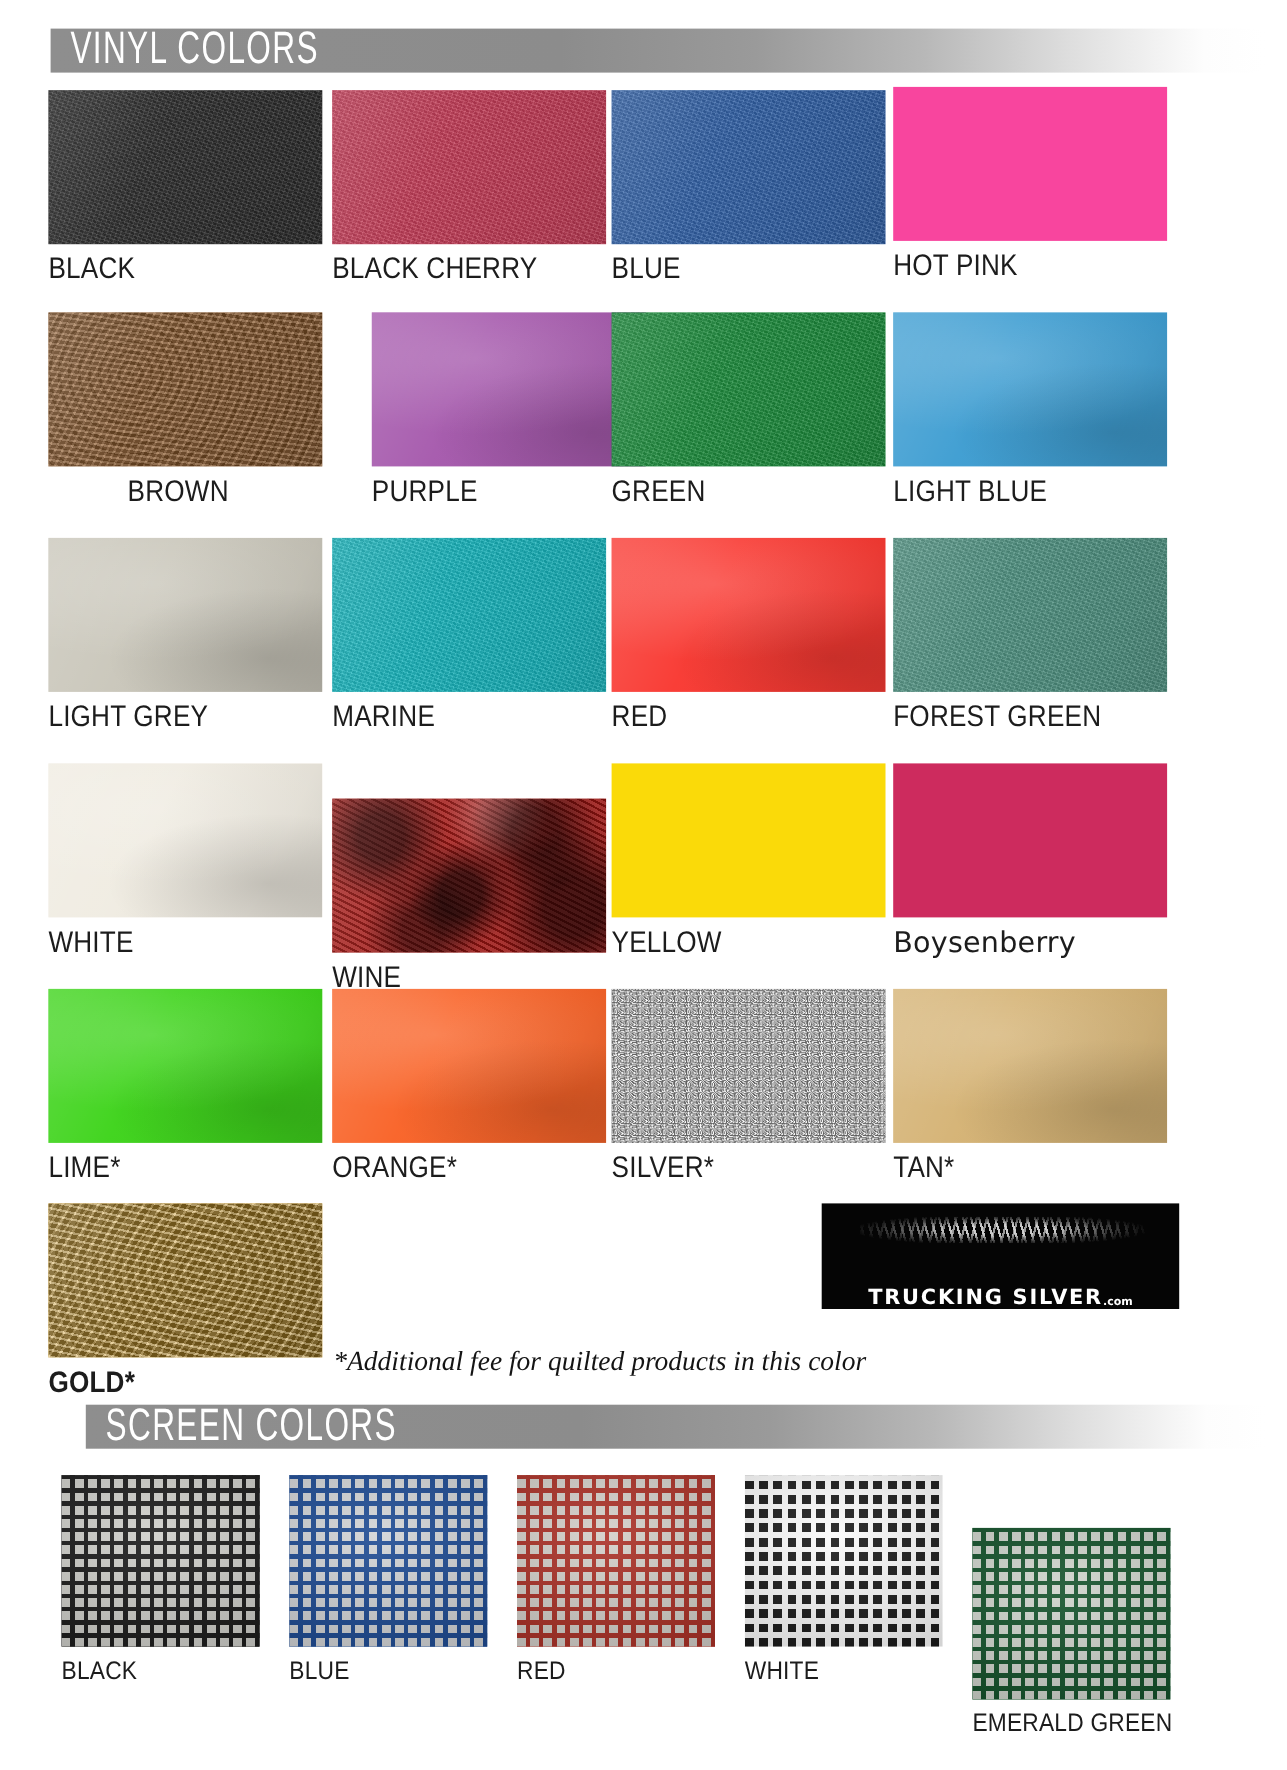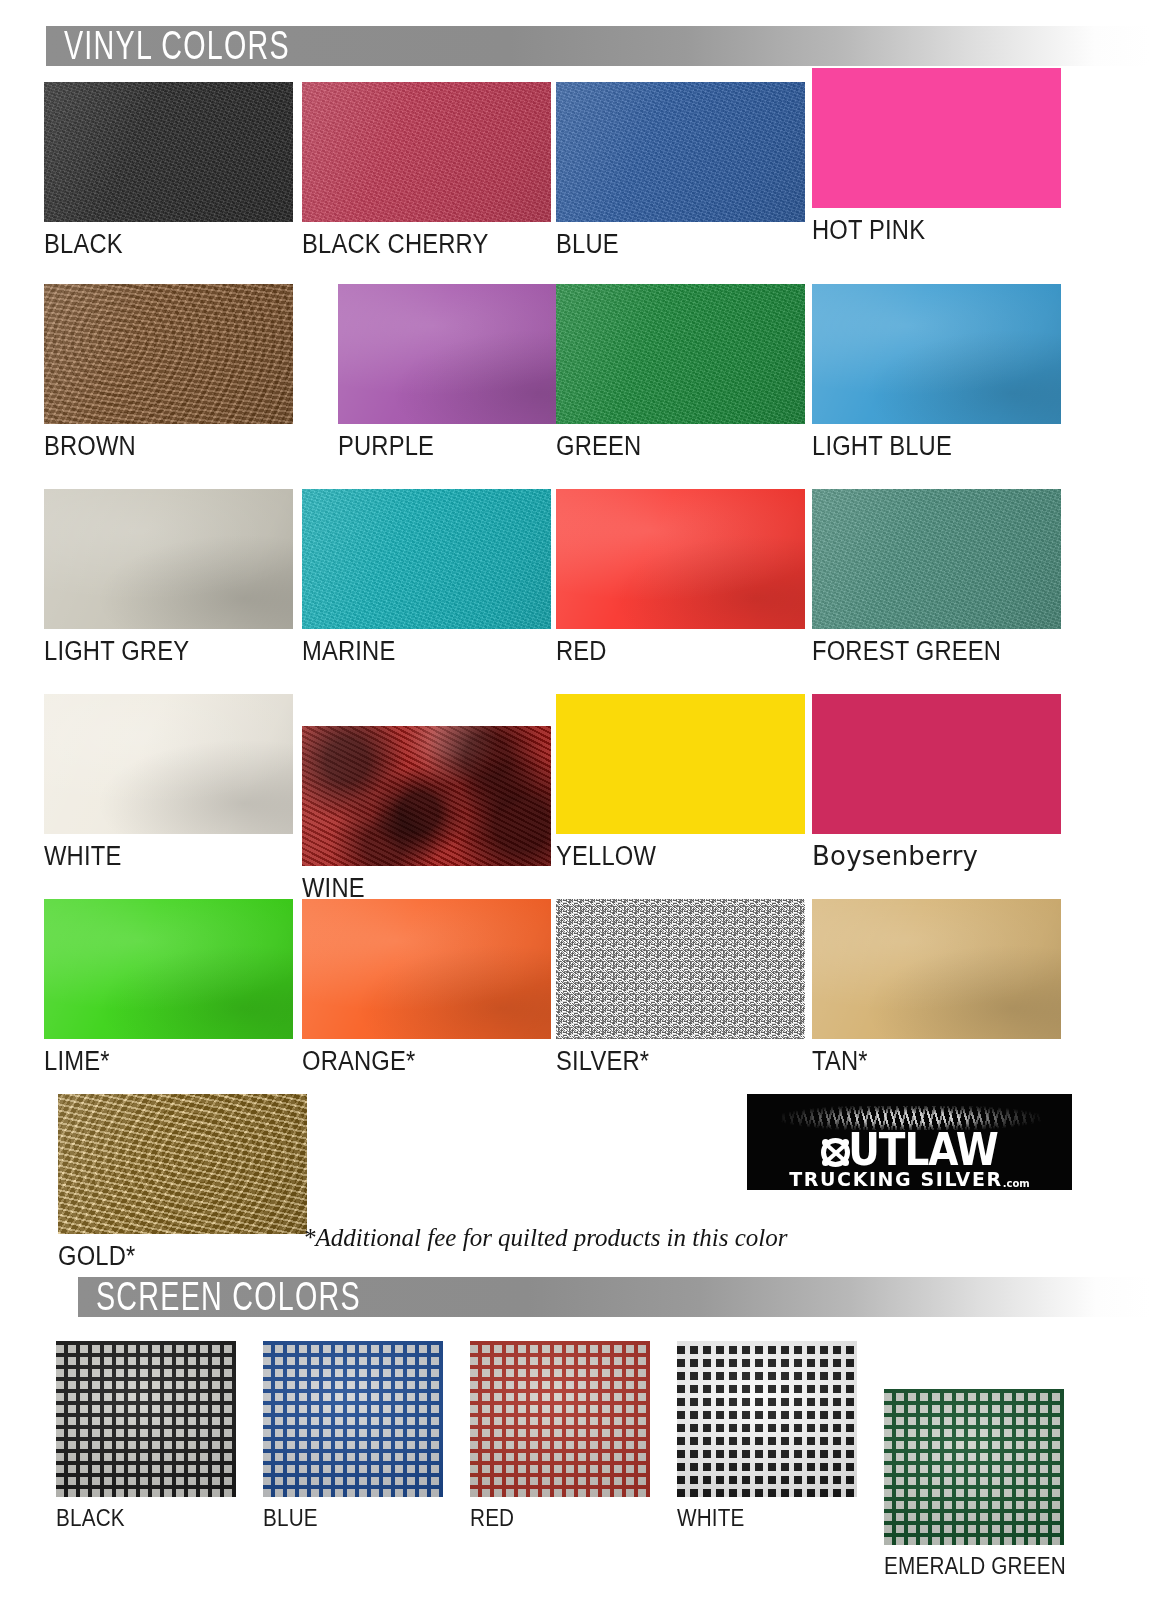--- a/index.html
+++ b/index.html
@@ -290,27 +290,27 @@
       </div>
       <div class="swatch-label"><span>BLACK CHERRY</span></div>
     </div>
     <div class="swatch-cell" style="left: 556px; top: 82px;">
       <div class="swatch" style="background: rgb(47, 95, 165);">
         <div class="tex tex-grain"></div>
         <div class="tex tex-hilite" style="opacity: 0.4;"></div>
       </div>
       <div class="swatch-label"><span>BLUE</span></div>
     </div>
-    <div class="swatch-cell" style="left: 812px; top: 68px;">
+    <div class="swatch-cell" style="left: 812px; top: 79px;">
       <div class="swatch" style="background: rgb(248, 69, 158);">
         <div class="tex tex-flat"></div>
       </div>
       <div class="swatch-label"><span>HOT PINK</span></div>
     </div>
-    <div class="swatch-cell" style="left: 44px; top: 284px;">
+    <div class="swatch-cell" style="left: 44px; top: 284px; text-align: center;">
       <div class="swatch" style="background: rgb(141, 90, 44);">
         <div class="tex tex-coarse"></div>
         <div class="tex tex-hilite" style="opacity: 0.4;"></div>
       </div>
       <div class="swatch-label"><span>BROWN</span></div>
     </div>
     <div class="swatch-cell" style="left: 302px; top: 284px; padding-left: 36px;">
       <div class="swatch" style="background: rgb(166, 90, 173);">
         <div class="tex tex-soft"></div>
         <div class="tex tex-hilite" style="opacity: 0.55;"></div>
@@ -405,36 +405,31 @@
       </div>
       <div class="swatch-label"><span>SILVER*</span></div>
     </div>
     <div class="swatch-cell" style="left: 812px; top: 899px;">
       <div class="swatch" style="background: rgb(213, 179, 117);">
         <div class="tex tex-soft"></div>
         <div class="tex tex-hilite" style="opacity: 0.55;"></div>
       </div>
       <div class="swatch-label"><span>TAN*</span></div>
     </div>
-    <div class="swatch-cell" style="left: 58px; top: 1094px;">
+    <div class="swatch-cell" style="left: 44px; top: 1094px; font-weight: bold;">
       <div class="swatch" style="background: rgb(201, 153, 43);">
         <div class="tex tex-metal"></div>
         <div class="tex tex-hilite" style="opacity: 0.4;"></div>
       </div>
       <div class="swatch-label"><span>GOLD*</span></div>
     </div>
   </div>
 
 <div id="logo-box">
   <div class="tread"></div>
-  <div class="logo-main">
-    <span class="spider">
-      <span class="ring"></span><span class="b1"></span><span class="b2"></span><span class="b3"></span><span class="b4"></span><span class="x1"></span><span class="x2"></span>
-    </span><span class="logo-word">UTLAW</span>
-  </div>
   <div class="logo-sub"><span>TRUCKING SILVER</span><span class="dotcom">.com</span></div>
 </div>
 
 <div id="footnote">*Additional fee for quilted products in this color</div>
 
 <div class="section-bar" id="screen-bar">
   <div class="section-title"><span class="section-title-inner">SCREEN COLORS</span></div>
 </div>
 
 <div id="screen-grid">

